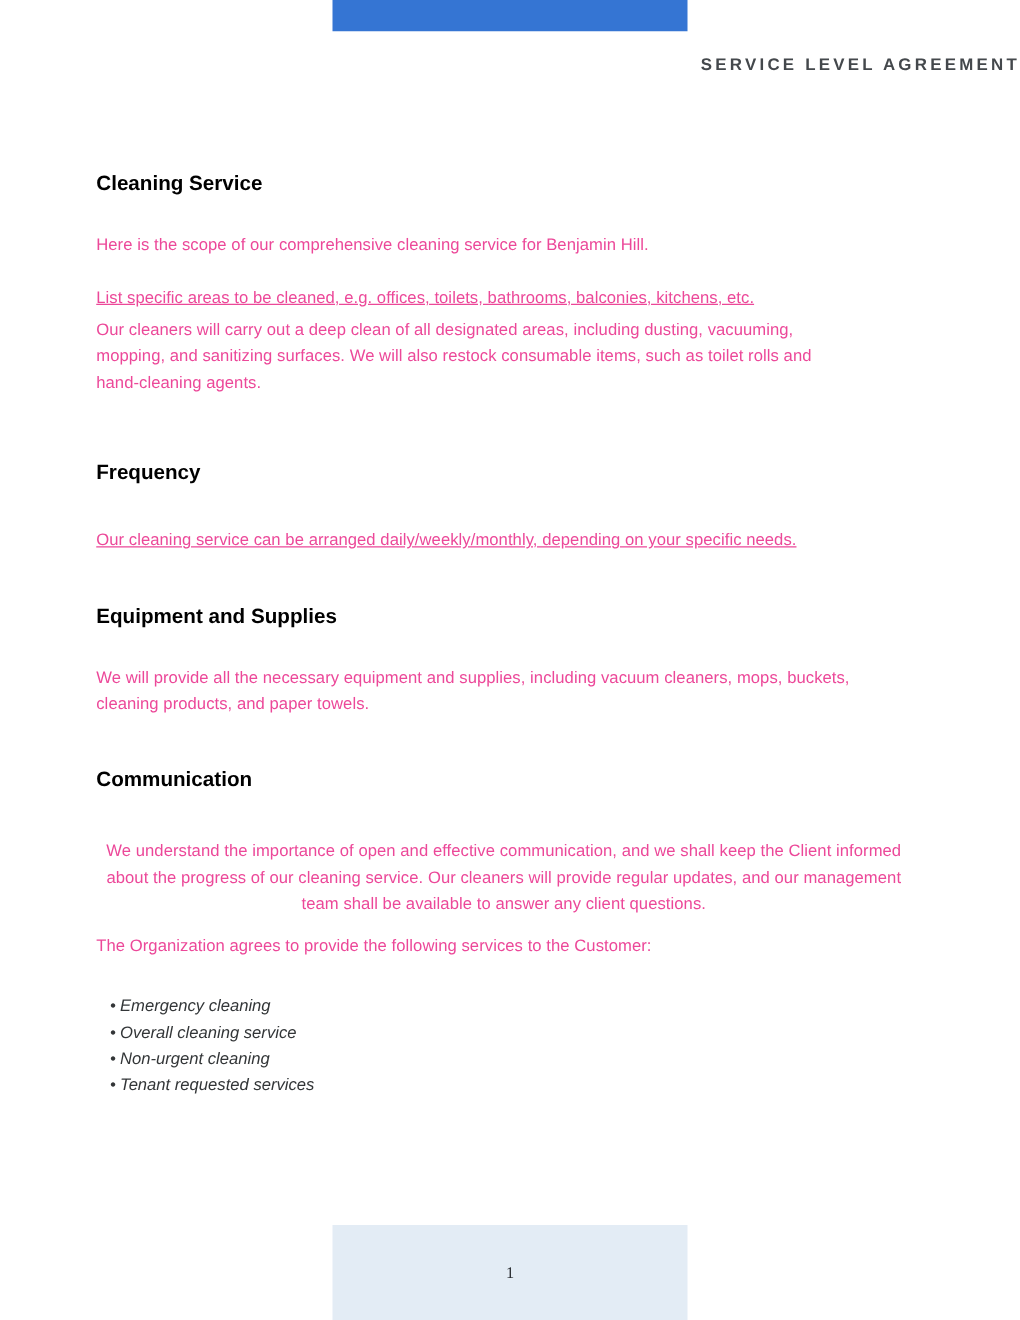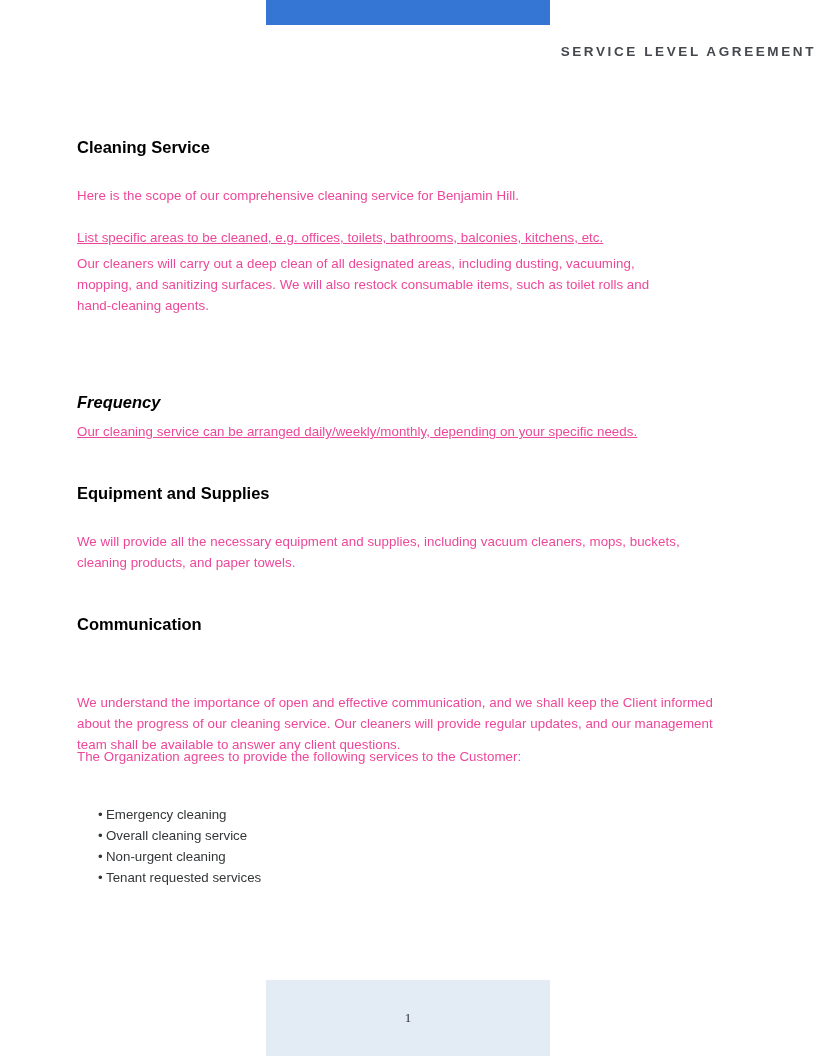--- a/index.html
+++ b/index.html
@@ -63,37 +63,38 @@
   }
 
   
   .blk { position: absolute; }
 
   #sec-cleaning-heading   { top: 137px; }
   #p-scope                { top: 185px; width: 600px; }
   #p-list-areas           { top: 227px; width: 620px; text-decoration: underline; }
   #p-deepclean            { top: 253px; width: 600px; }
 
-  #sec-frequency-heading  { top: 392px; font-style: italic; }
+  #sec-frequency-heading  { top: 368px; }
   #p-frequency            { top: 421px; width: 620px; text-decoration: underline; }
 
   #sec-equipment-heading  { top: 483px; }
   #p-equipment            { top: 531px; width: 648px; }
 
   #sec-communication-heading { top: 614px; }
-  #p-communication        { top: 692px; width: 652px; }
+  #p-communication        { top: 670px; width: 652px; text-align: center; }
   #p-org-agrees           { top: 746px; width: 620px; }
 
   .bullet-list {
     position: absolute;
     top: 788px;
     left: 0;
-    margin: 16px;
+    margin: 6px;
     padding: 0;
     list-style: none;
+    font-style: italic;
   }
   .bullet-list li {
     color: #333638;
     font-size: 13.3px;
     line-height: 21px;
     padding-left: 13px;
     position: relative;
   }
   .bullet-list li::before {
     content: "\2022";

